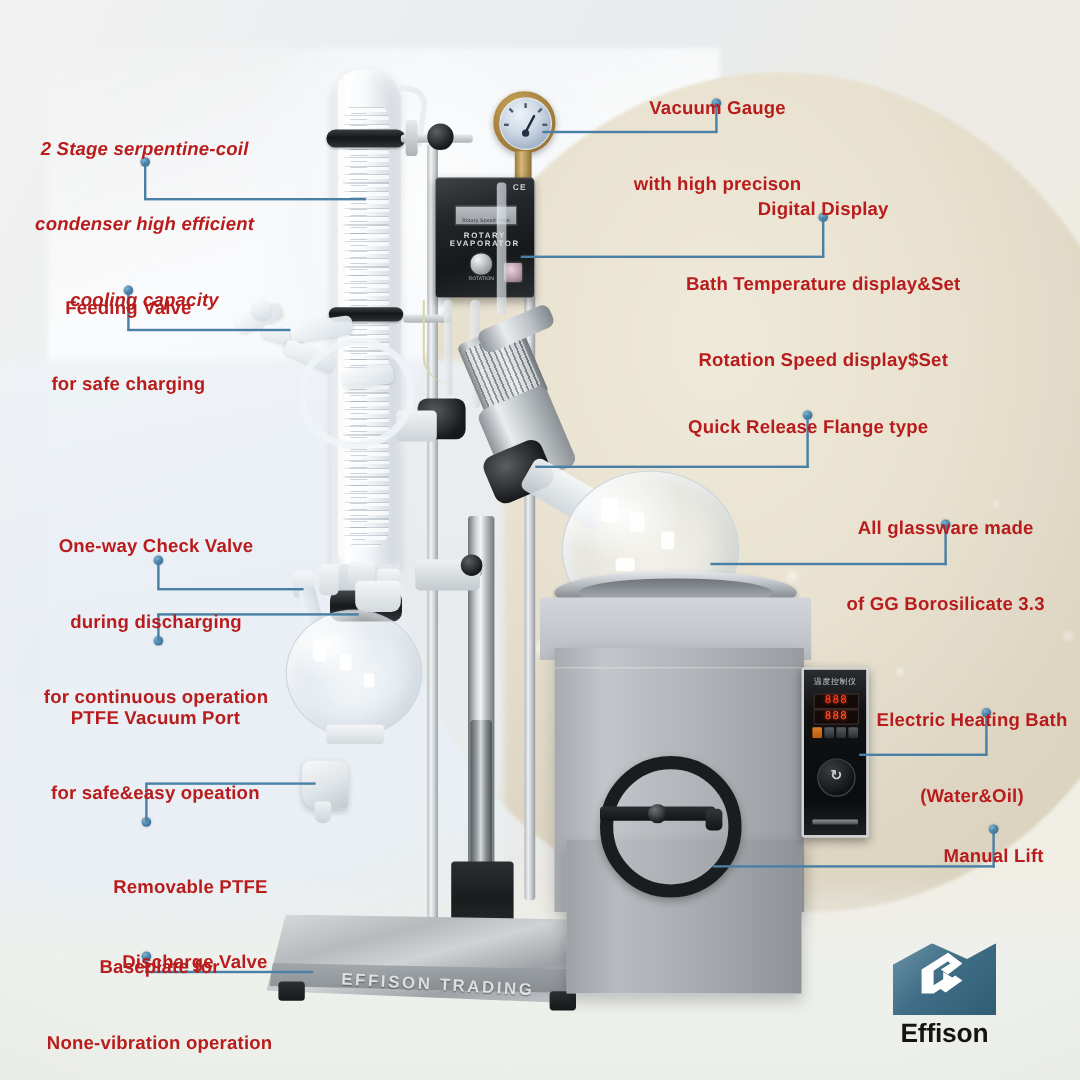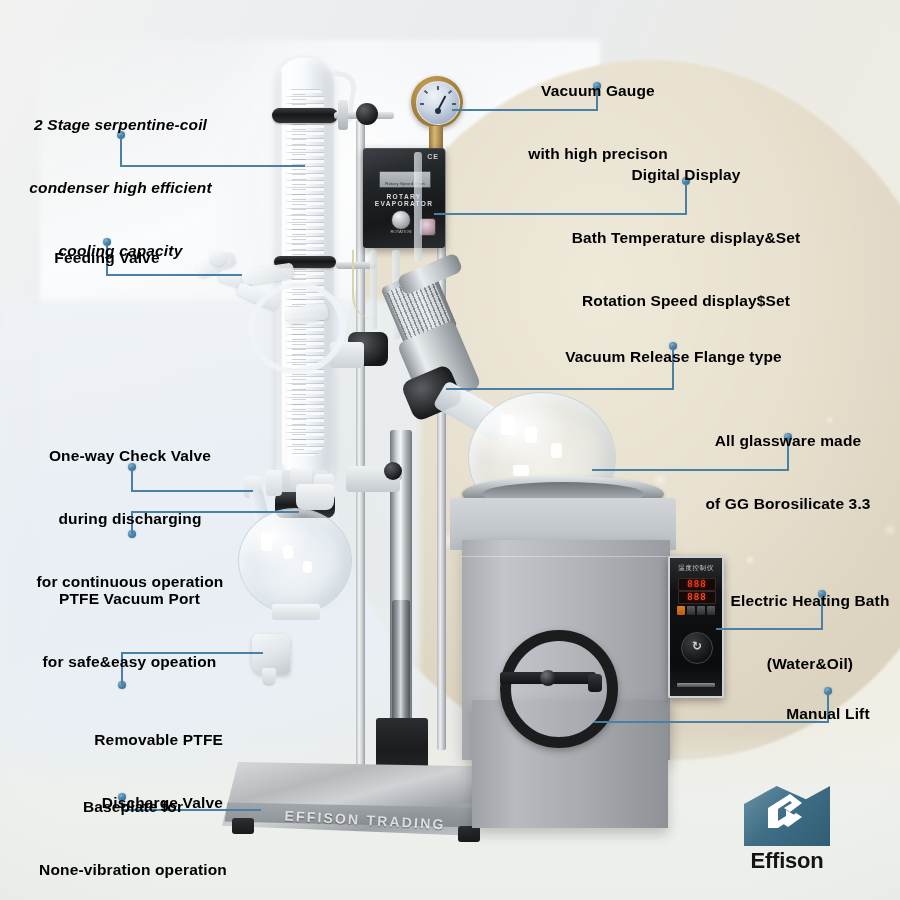--- a/index.html
+++ b/index.html
@@ -55,21 +55,21 @@
   .bg-floor{
     position:absolute;left:0;bottom:0;width:900px;height:170px;
     background:linear-gradient(to bottom, rgba(238,240,238,0) 0%, #eef0ec 40%, #eceee9 100%);
   }
   .bg-vig{
     position:absolute;inset:0;
     background:radial-gradient(ellipse 120% 110% at 50% 45%, rgba(0,0,0,0) 55%, rgba(120,120,120,.10) 100%);
   }
 
   
-  .anno{position:absolute;color:#000000;font-size:15.5px;line-height:21px;font-weight:700;letter-spacing:.15px;white-space:pre;}
+  .anno{position:absolute;color:#b91c1c;font-size:15.5px;line-height:21px;font-weight:700;letter-spacing:.15px;white-space:pre;}
   .anno.c{text-align:center;}
 
   
   .leader{position:absolute;background:#4a7fa6;}
   .lv{width:2px;}
   .lh{height:2px;}
   .dot{position:absolute;width:8px;height:8px;border-radius:50%;
        background:radial-gradient(circle at 34% 32%, #7eb0cd, #3f7aa2 60%, #2d5f83 100%);
        box-shadow:0 0 2px rgba(0,0,0,.25);}
 
@@ -609,20 +609,21 @@
   <div class="leader lh" style="left:594px;top:721px;width:235px;"></div>
 
   <div class="anno c" style="left:18px;top:72px;width:205px;font-style:italic;">
     <div>2 Stage serpentine-coil</div>
     <div>condenser high efficient</div>
     <div>cooling capacity</div>
   </div>
 
   <div class="anno c" style="left:22px;top:205px;width:170px;">
     <div>Feeding Valve</div>
+    <div>for safe charging</div>
   </div>
 
   <div class="anno c" style="left:15px;top:403px;width:230px;">
     <div>One-way Check Valve</div>
     <div>during discharging</div>
     <div>for continuous operation</div>
   </div>
 
   <div class="anno c" style="left:22px;top:546px;width:215px;">
     <div>PTFE Vacuum Port</div>
@@ -644,21 +645,21 @@
     <div>with high precison</div>
   </div>
 
   <div class="anno c" style="left:551px;top:122px;width:270px;">
     <div>Digital Display</div>
     <div>Bath Temperature display&amp;Set</div>
     <div>Rotation Speed display$Set</div>
   </div>
 
   <div class="anno c" style="left:561px;top:304px;width:225px;">
-    <div>Vacuum Release Flange type</div>
+    <div>Quick Release Flange type</div>
   </div>
 
   <div class="anno c" style="left:688px;top:388px;width:200px;">
     <div>All glassware made</div>
     <div>of GG Borosilicate 3.3</div>
   </div>
 
   <div class="anno c" style="left:724px;top:548px;width:172px;">
     <div>Electric Heating Bath</div>
     <div>(Water&amp;Oil)</div>

